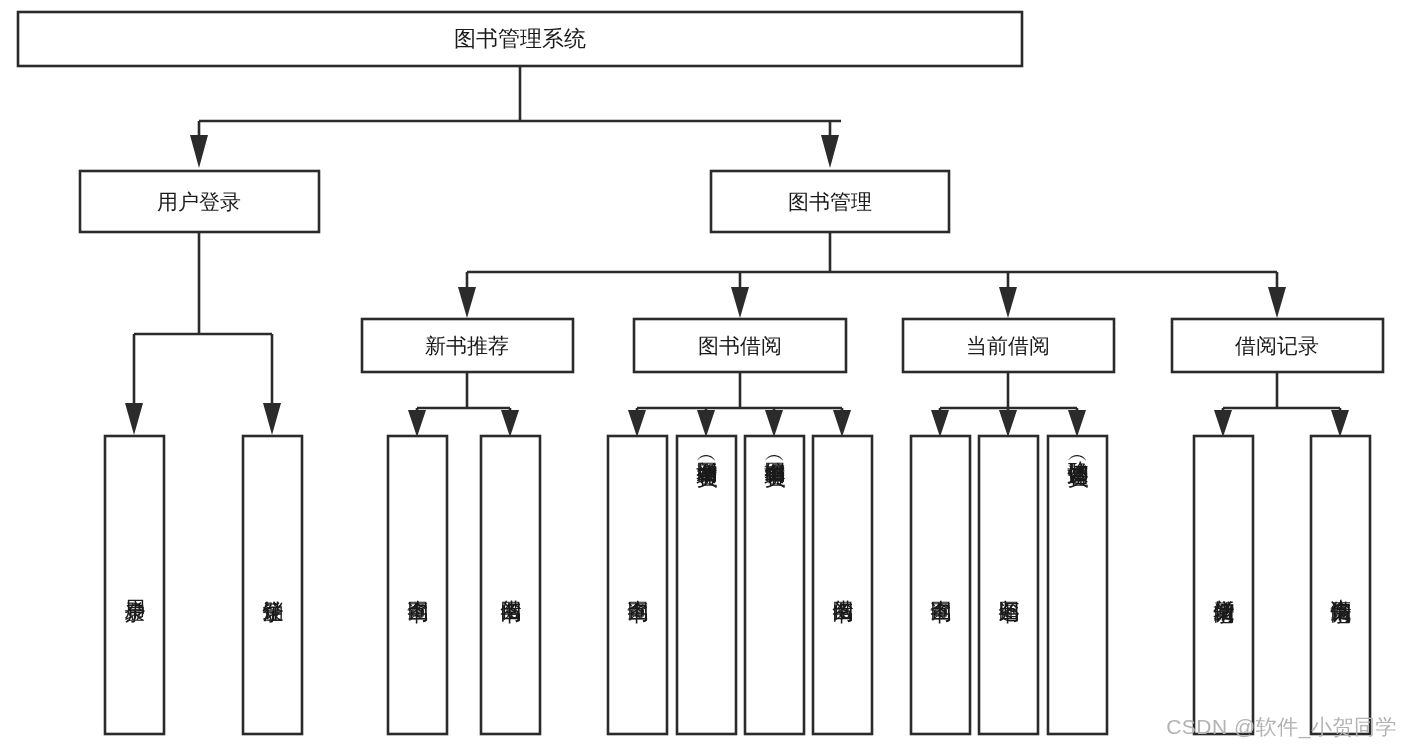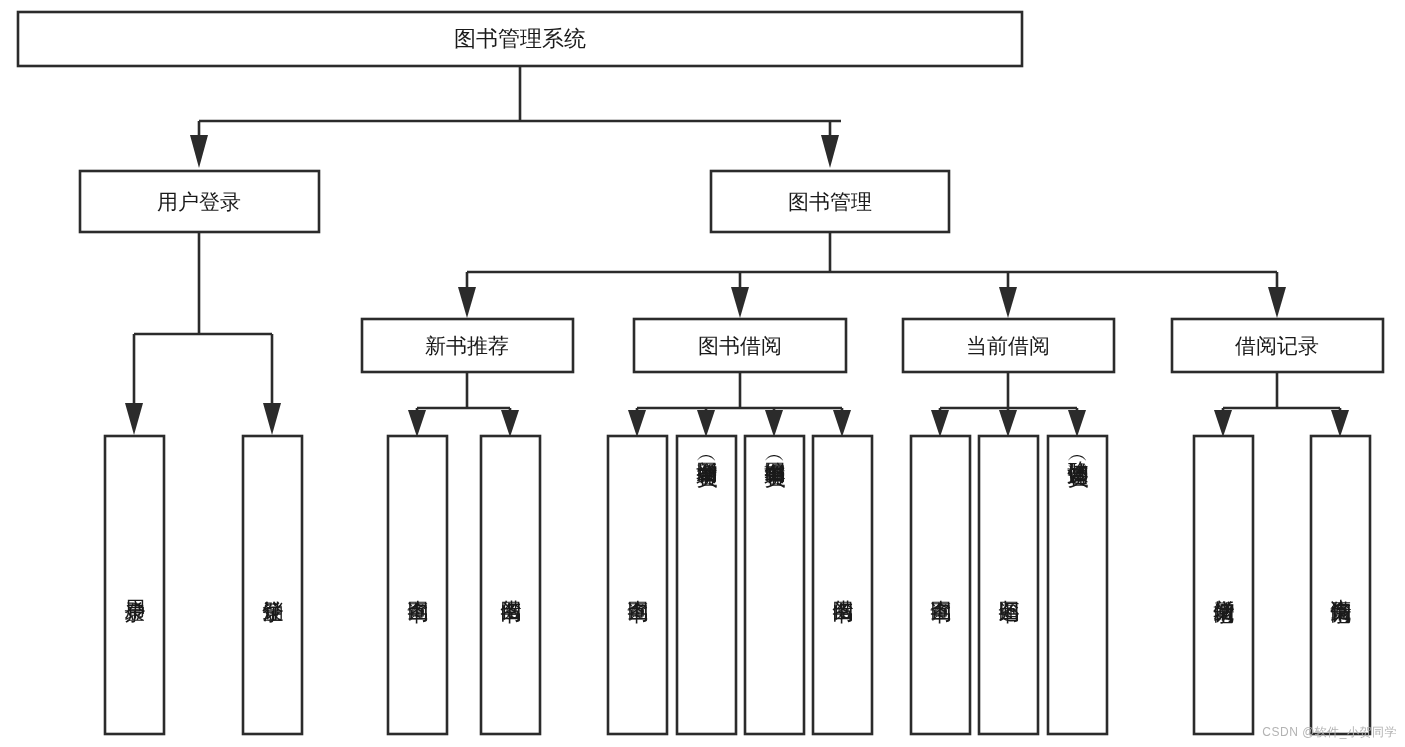--- a/index.html
+++ b/index.html
@@ -68,21 +68,21 @@
     line-height: 1.18;
     color: #1a1a1a;
     letter-spacing: 1px;
     white-space: nowrap;
   }
   .watermark {
     position: absolute;
     right: 8px;
     bottom: 6px;
     font-family: "Liberation Sans", "DejaVu Sans", sans-serif;
-    font-size: 12px;
+    font-size: 21px;
     color: #b3b3b3;
     letter-spacing: 0.5px;
     white-space: nowrap;
   }
 </style>
 </head>
 <body>
 
 <div id="diagram-root">
 

